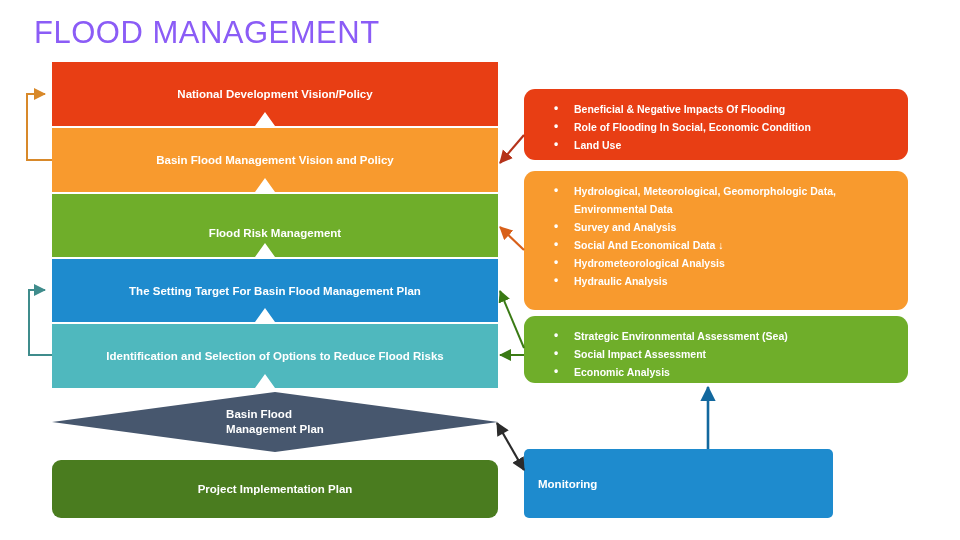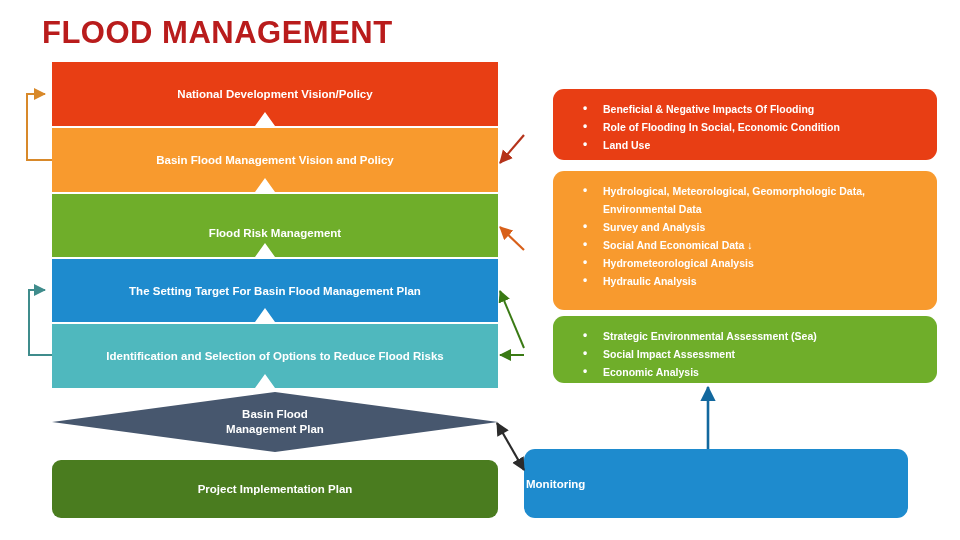--- a/index.html
+++ b/index.html
@@ -18,26 +18,25 @@
     width: 960px;
     height: 540px;
   }
 
   
   #page-title {
     position: absolute;
     left: 34px;
     top: 14px;
     font-size: 31px;
-    font-weight: bold;
-    color: #b91c1c;
+    font-weight: normal;
+    color: #8b5cf6;
     letter-spacing: 0.5px;
     line-height: 38px;
     white-space: nowrap;
-    margin-left: 8px;
   }
 
   
   .chev {
     position: absolute;
     left: 52px;
     width: 446px;
     display: flex;
     align-items: center;
     justify-content: center;
@@ -57,34 +56,32 @@
     left: 52px;
     top: 392px;
     width: 446px;
     height: 60px;
     display: flex;
     align-items: center;
     justify-content: center;
     color: #ffffff;
     font-size: 11.5px;
     font-weight: bold;
-    text-align: center;
     line-height: 15px;
   }
 
   
   .panel {
     position: absolute;
     left: 524px;
     width: 384px;
     border-radius: 11px;
     color: #ffffff;
     box-sizing: border-box;
     padding: 11px 14px 11px 20px;
-    margin-left: 29px;
   }
   .panel ul {
     margin: 0;
     padding: 0;
     list-style: none;
   }
   .panel li {
     position: relative;
     padding-left: 30px;
     font-size: 10.5px;
@@ -99,29 +96,29 @@
     top: -1px;
     font-size: 12px;
     line-height: 18px;
   }
 
   
   #monitoring-box {
     position: absolute;
     left: 524px;
     top: 449px;
-    width: 384px;
+    width: 309px;
     height: 69px;
-    border-radius: 11px;
+    border-radius: 5px;
     display: flex;
     align-items: center;
     color: #ffffff;
     font-size: 11.5px;
     font-weight: bold;
-    padding-left: 2px;
+    padding-left: 14px;
     box-sizing: border-box;
   }
 
   svg.overlay {
     position: absolute;
     left: 0;
     top: 0;
     width: 960px;
     height: 540px;
     pointer-events: none;

